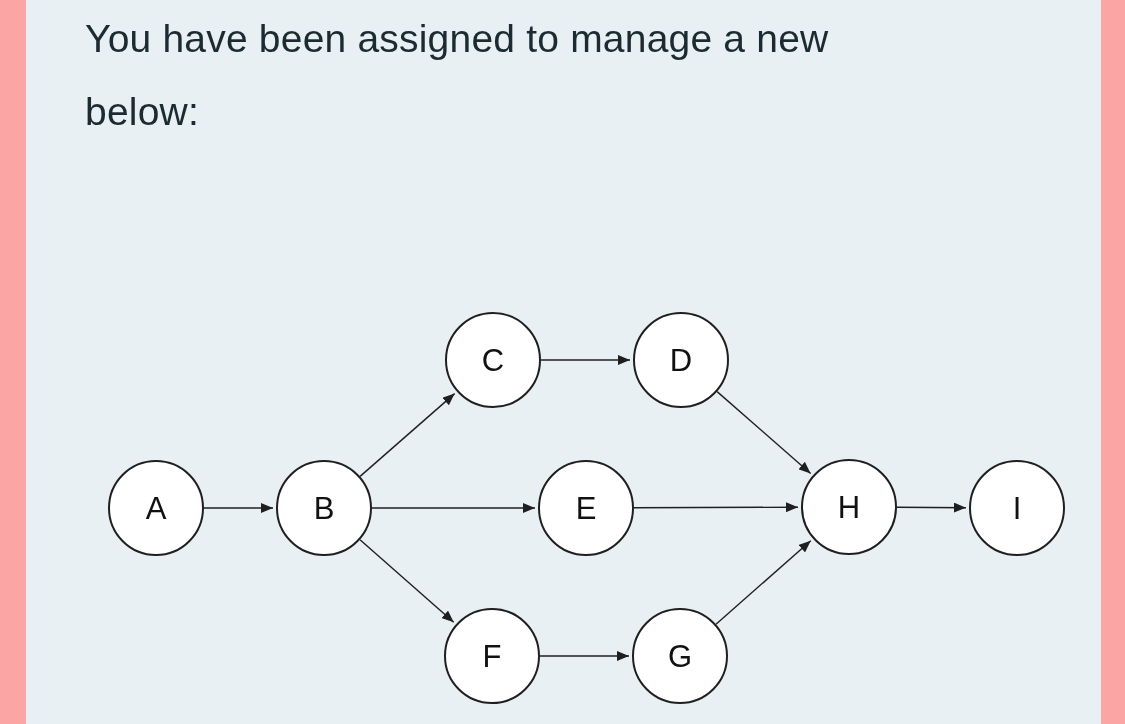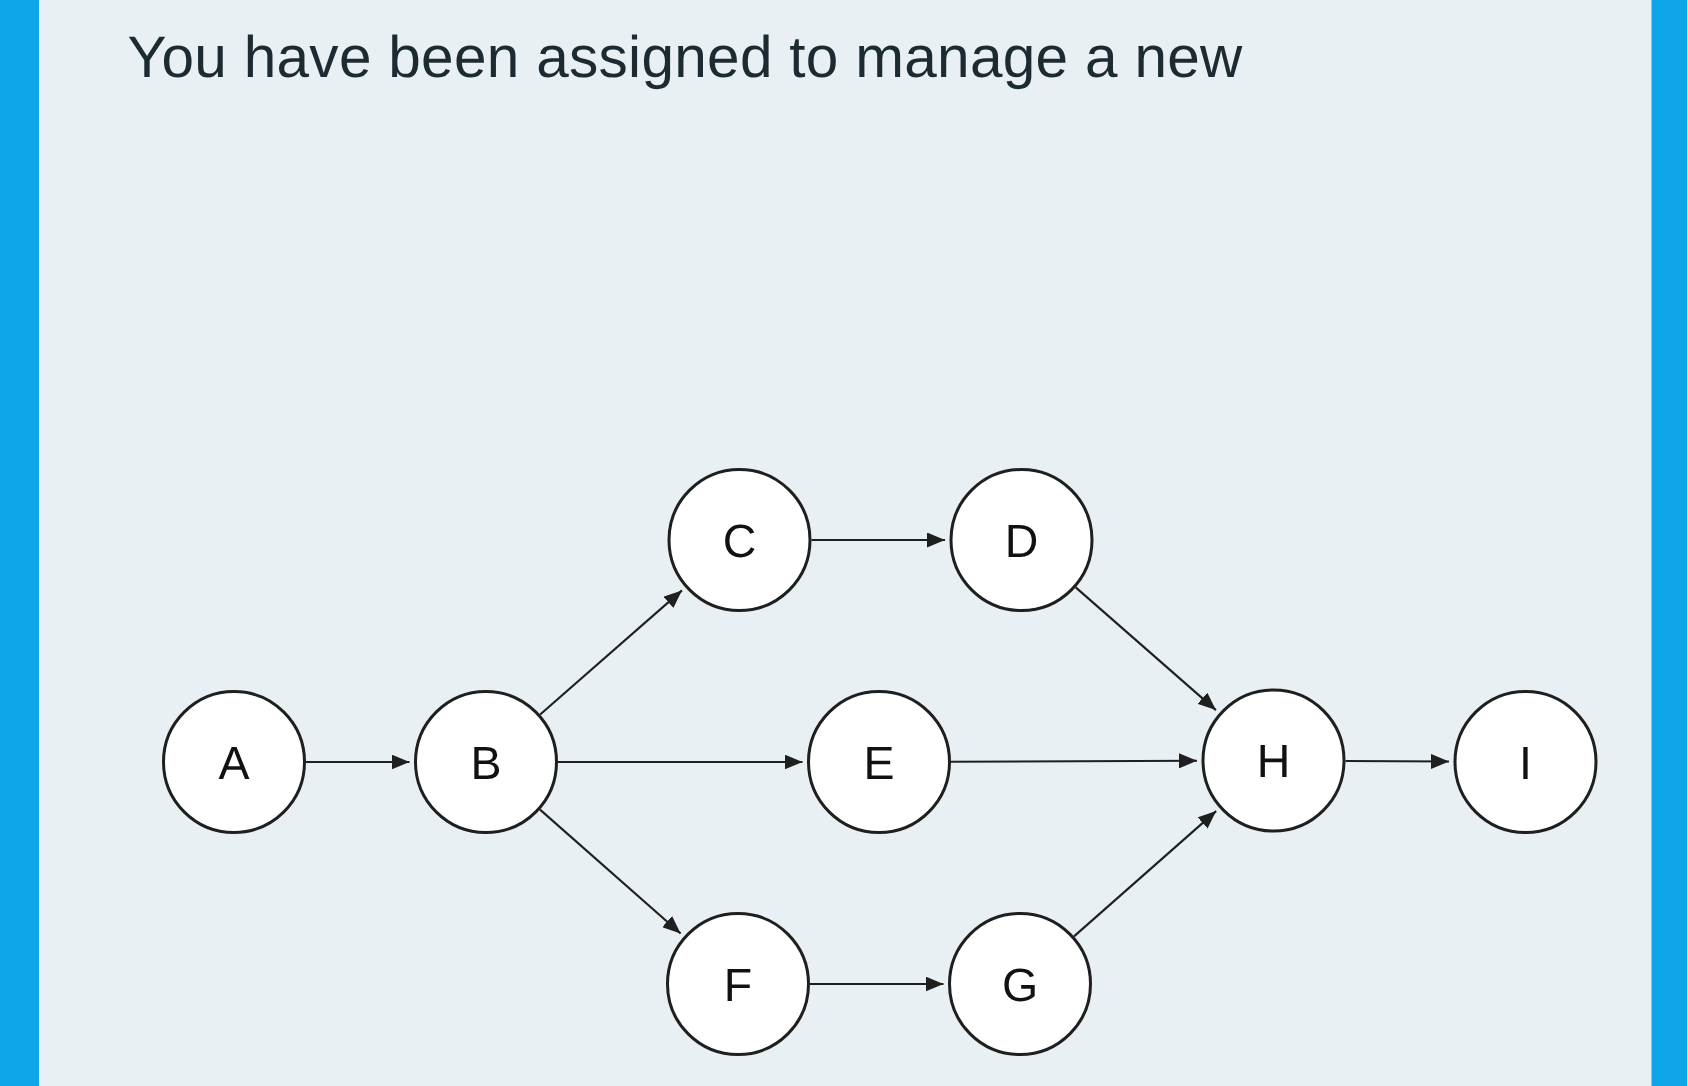--- a/index.html
+++ b/index.html
@@ -31,25 +31,26 @@
   }
   .node-label{
     font-family:"Liberation Sans",sans-serif;
     font-size:31px;
     text-anchor:middle;
   }
 </style>
 </head>
 <body>
 
-<div class="page" style="background: #0ea5e9;">
+<div class="page" style="background: #fca5a5;">
   <div class="panel" style="background: rgb(232, 240, 243);"></div>
 
   <div class="question" style="color: rgb(28, 43, 49);">
     <div>You have been assigned to manage a new</div>
+    <div>below:</div>
   </div>
 
   <svg class="diagram-svg" viewBox="0 0 1125 724" xmlns="http://www.w3.org/2000/svg">
       <defs>
         <marker id="arrow" markerUnits="userSpaceOnUse" markerWidth="14" markerHeight="10" refX="12" refY="5" orient="auto">
           <path d="M0,0 L12,5 L0,10 Z" fill="#1f1f1f"></path>
         </marker>
       </defs>
       <line x1="204" y1="508" x2="273" y2="508" stroke="#1f1f1f" stroke-width="1.4" marker-end="url(#arrow)"></line>
       <line x1="360.1104419062358" y1="476.37665442530835" x2="454.63265547462447" y2="393.59980467310993" stroke="#1f1f1f" stroke-width="1.4" marker-end="url(#arrow)"></line>

